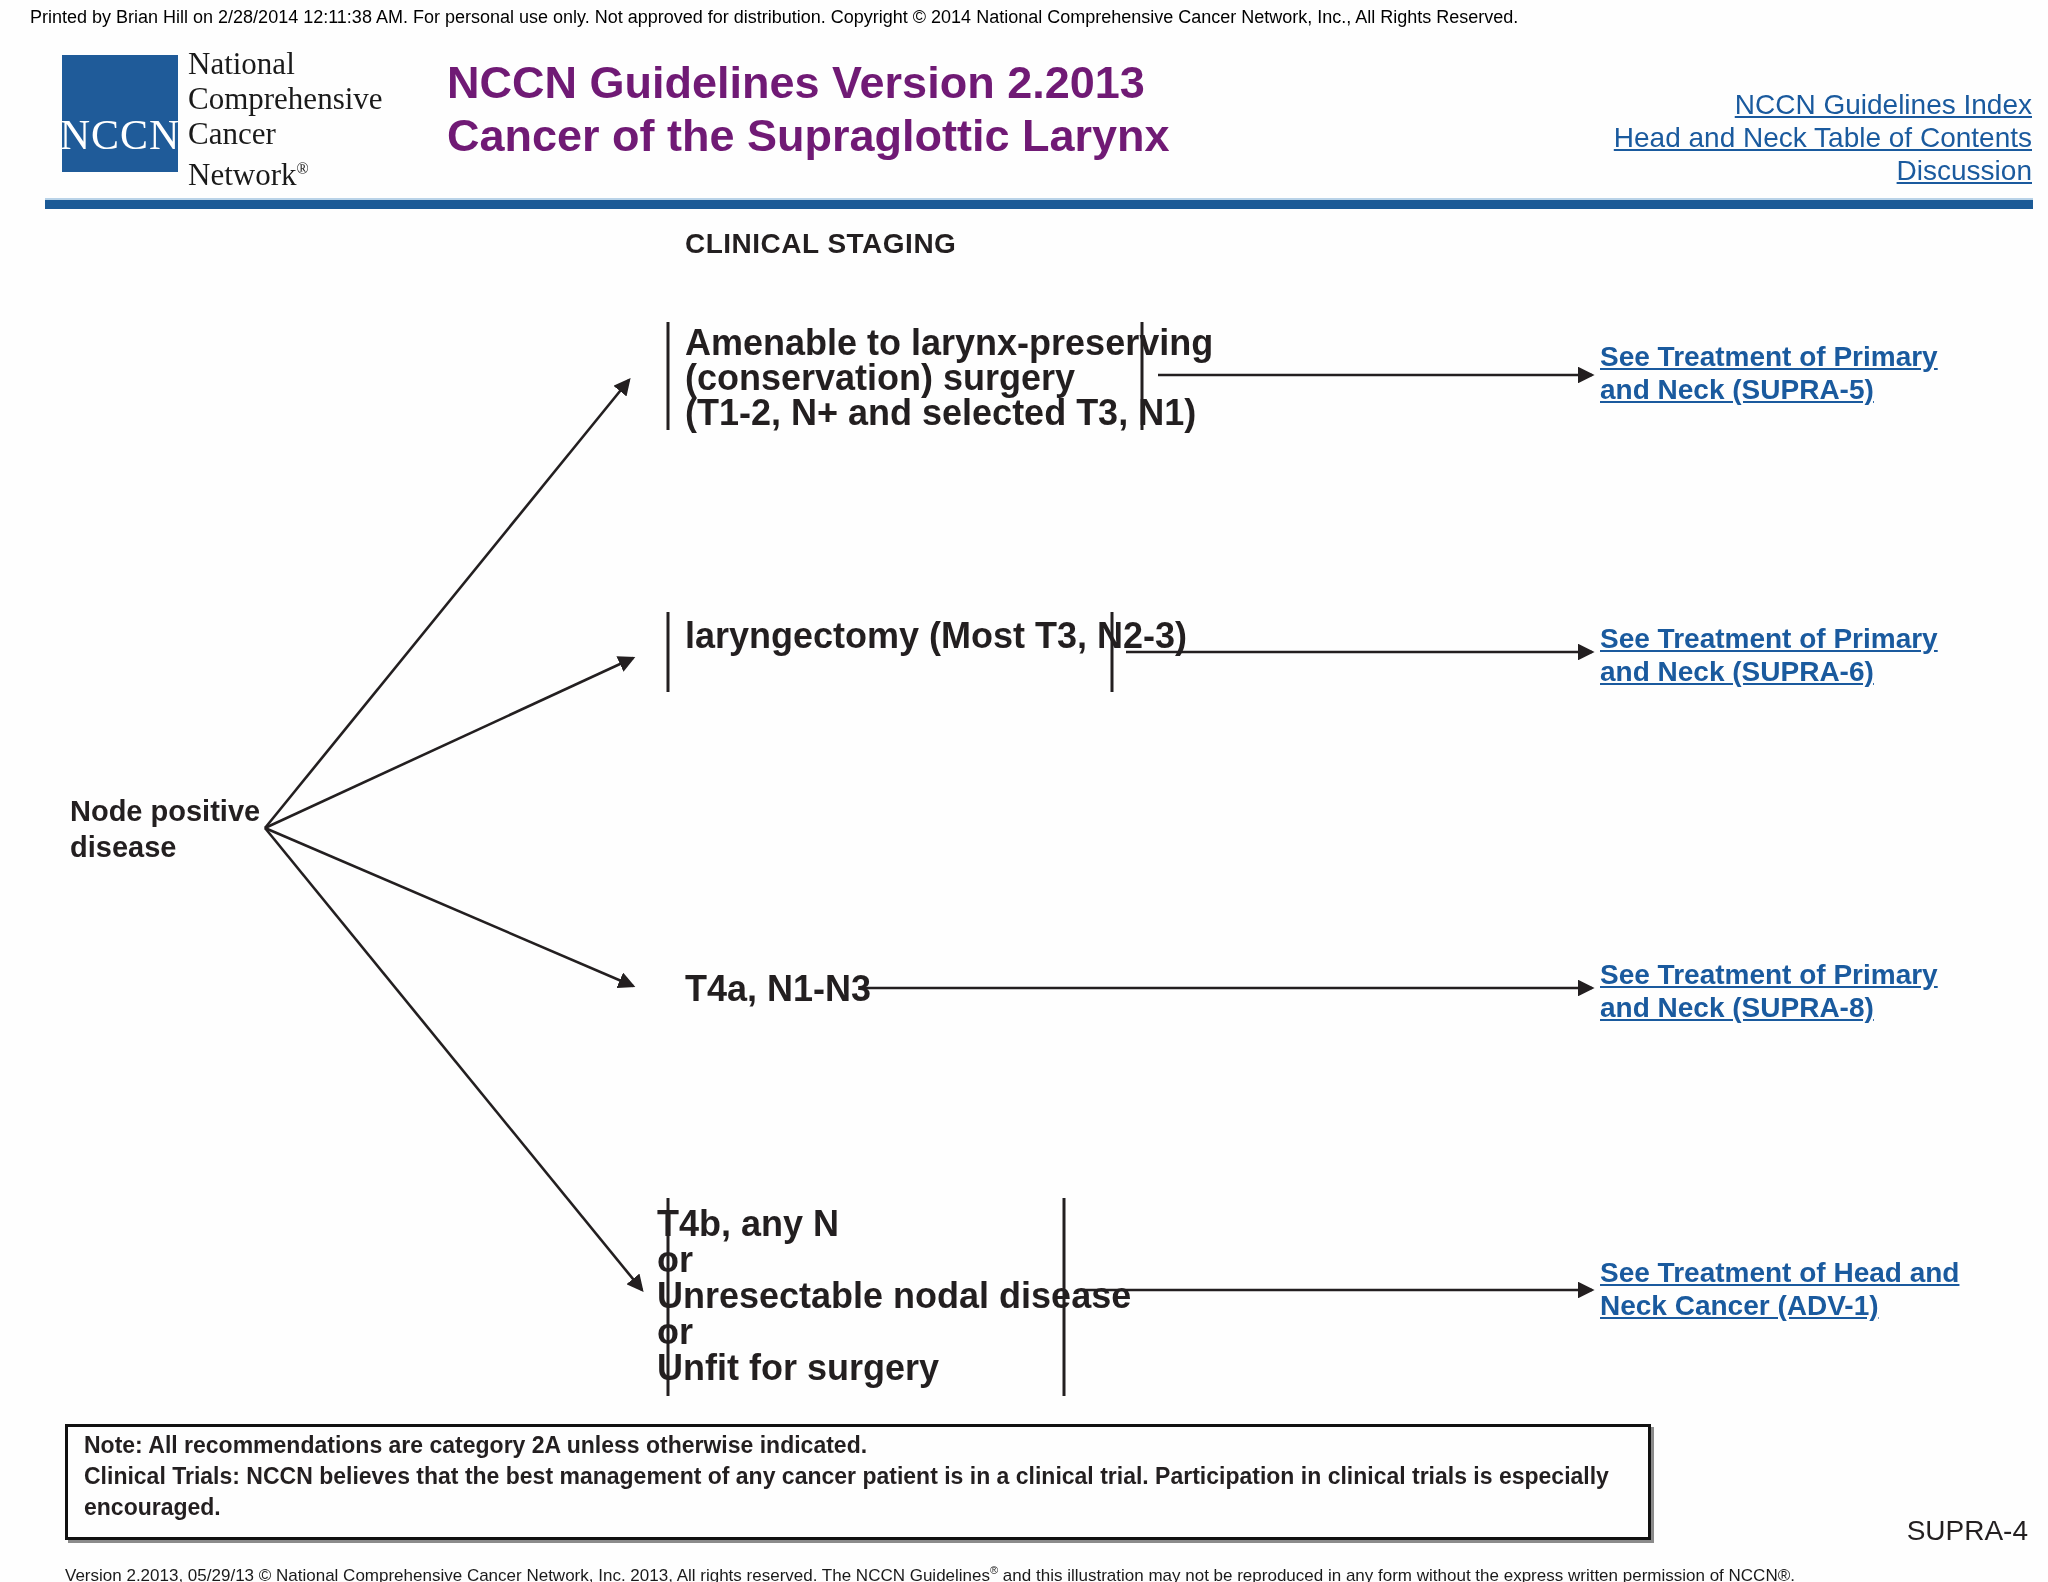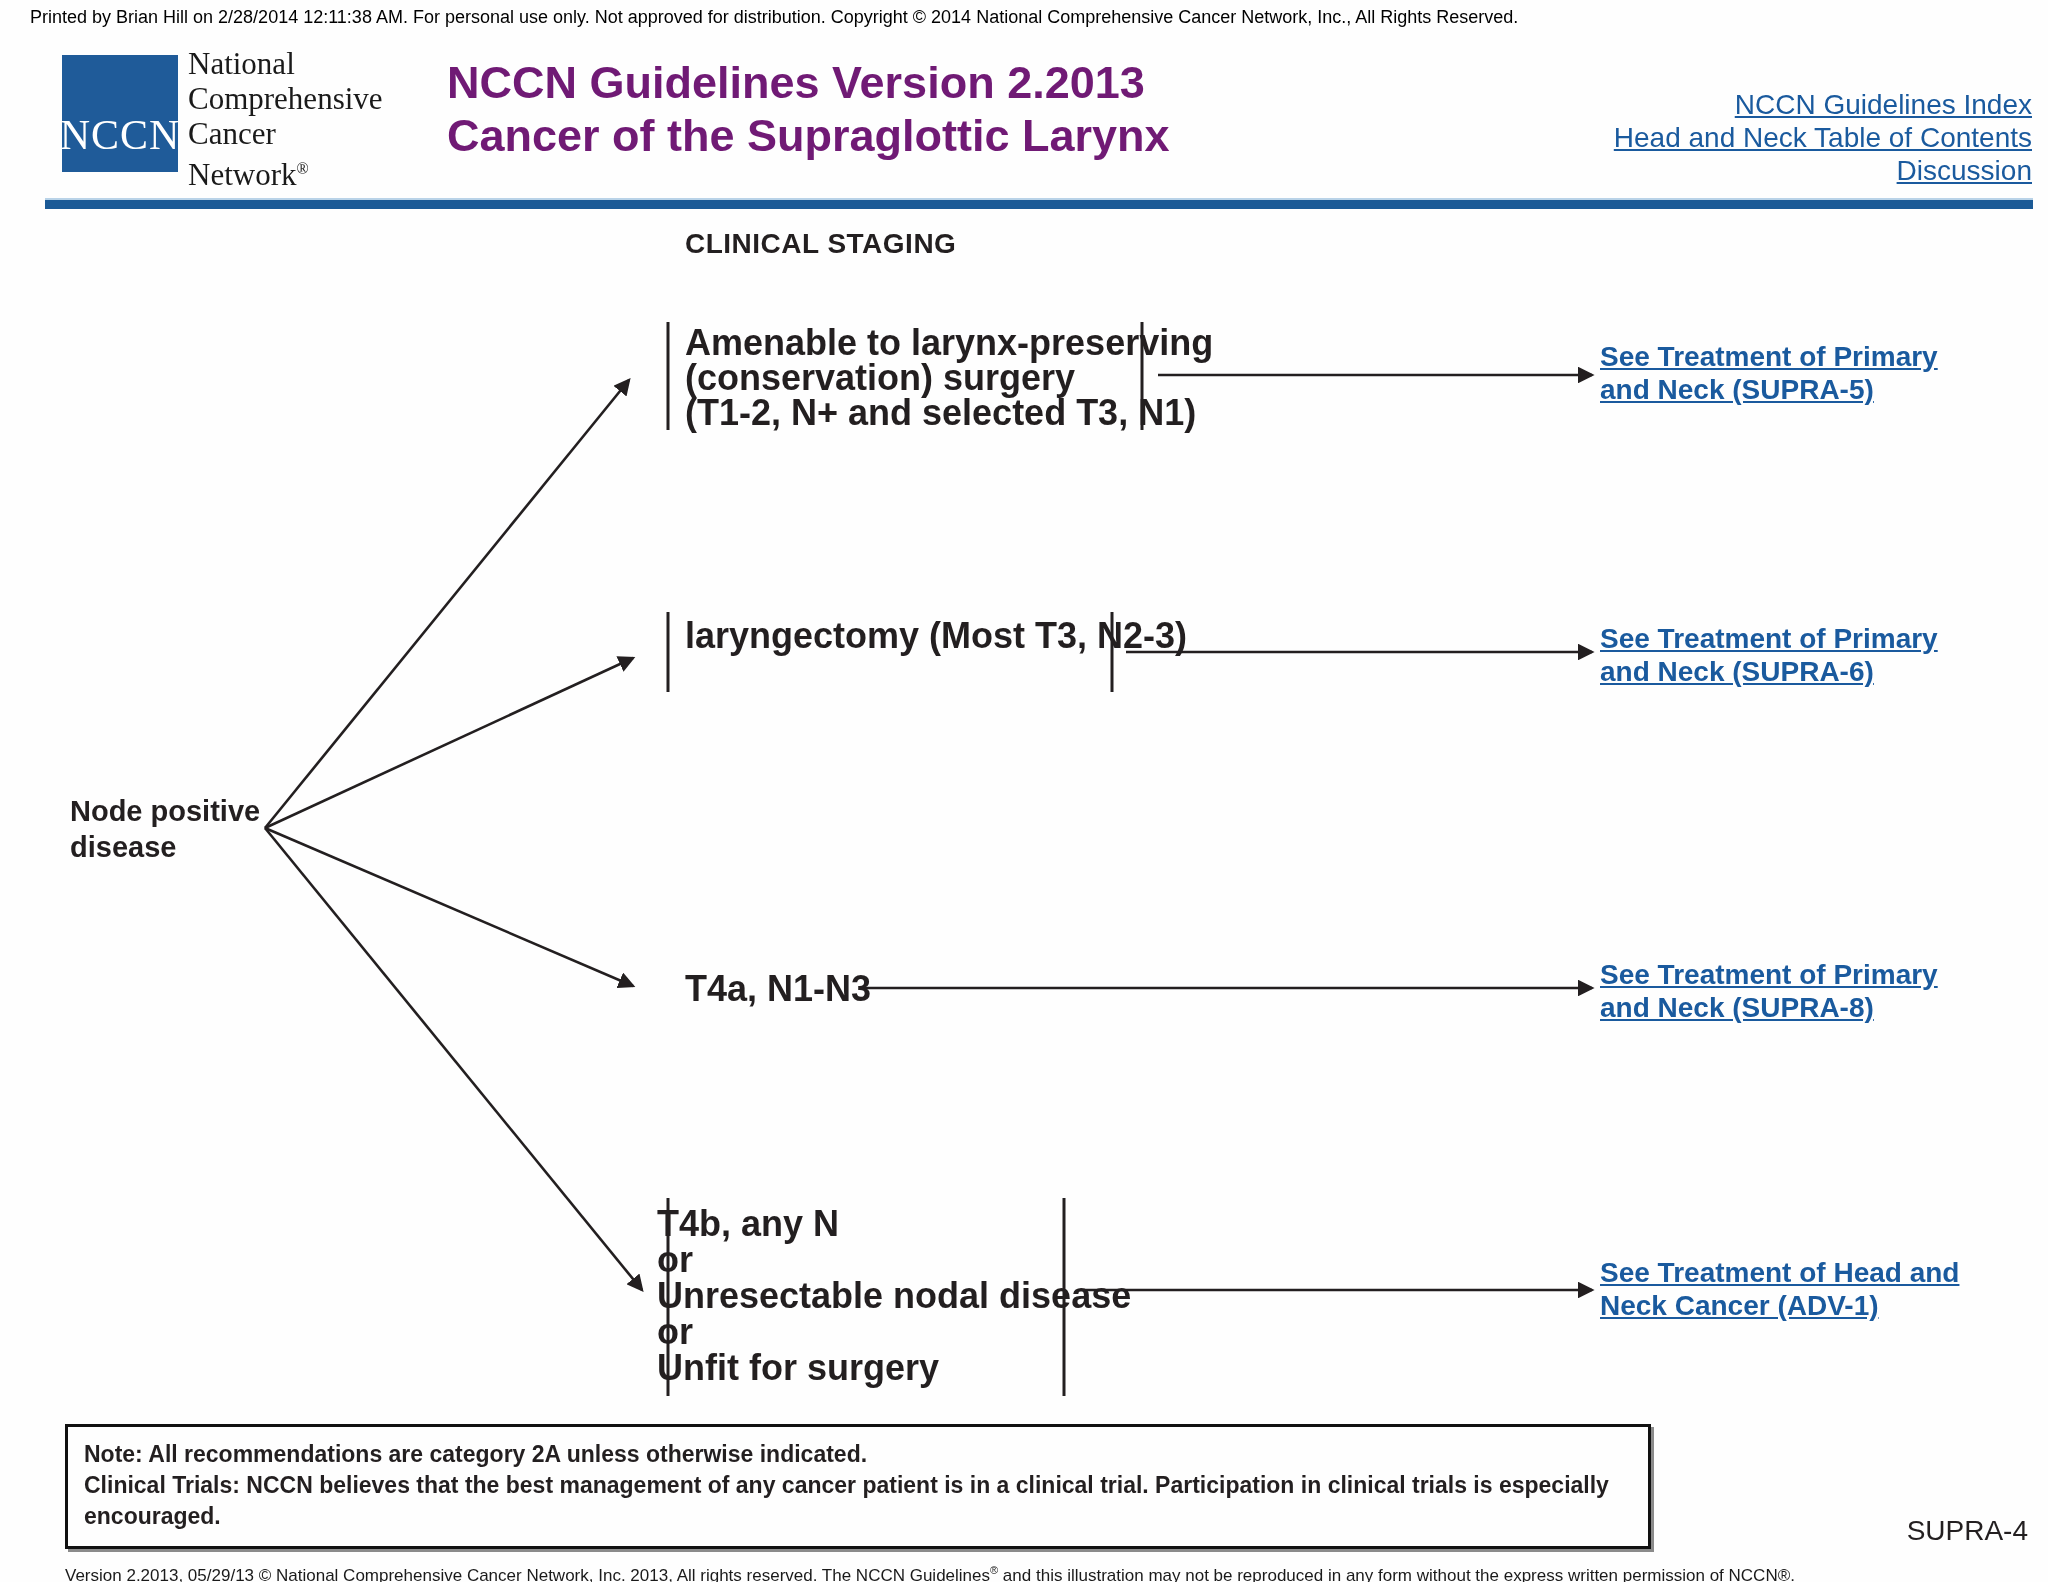--- a/index.html
+++ b/index.html
@@ -84,21 +84,21 @@
     text-decoration:underline;
     white-space:nowrap;
     cursor:pointer;
   }
   svg.wires{left:0;top:0;pointer-events:none;}
   
   .note-box{
     left:65px;top:1424px;width:1548px;
     border:3px solid #111;
     box-shadow:3px 3px 0 rgba(0,0,0,0.45);
-    padding:12px 16px 14px 16px;
+    padding:3px 16px 14px 16px;
     font-size:23px;font-weight:bold;line-height:31px;
     background:#fefefe;
   }
   
   .footer-line{
     left:65px;top:1532px;
     font-size:17px;color:#1a1a1a;
     white-space:nowrap;
     margin-top:32px;
   }

